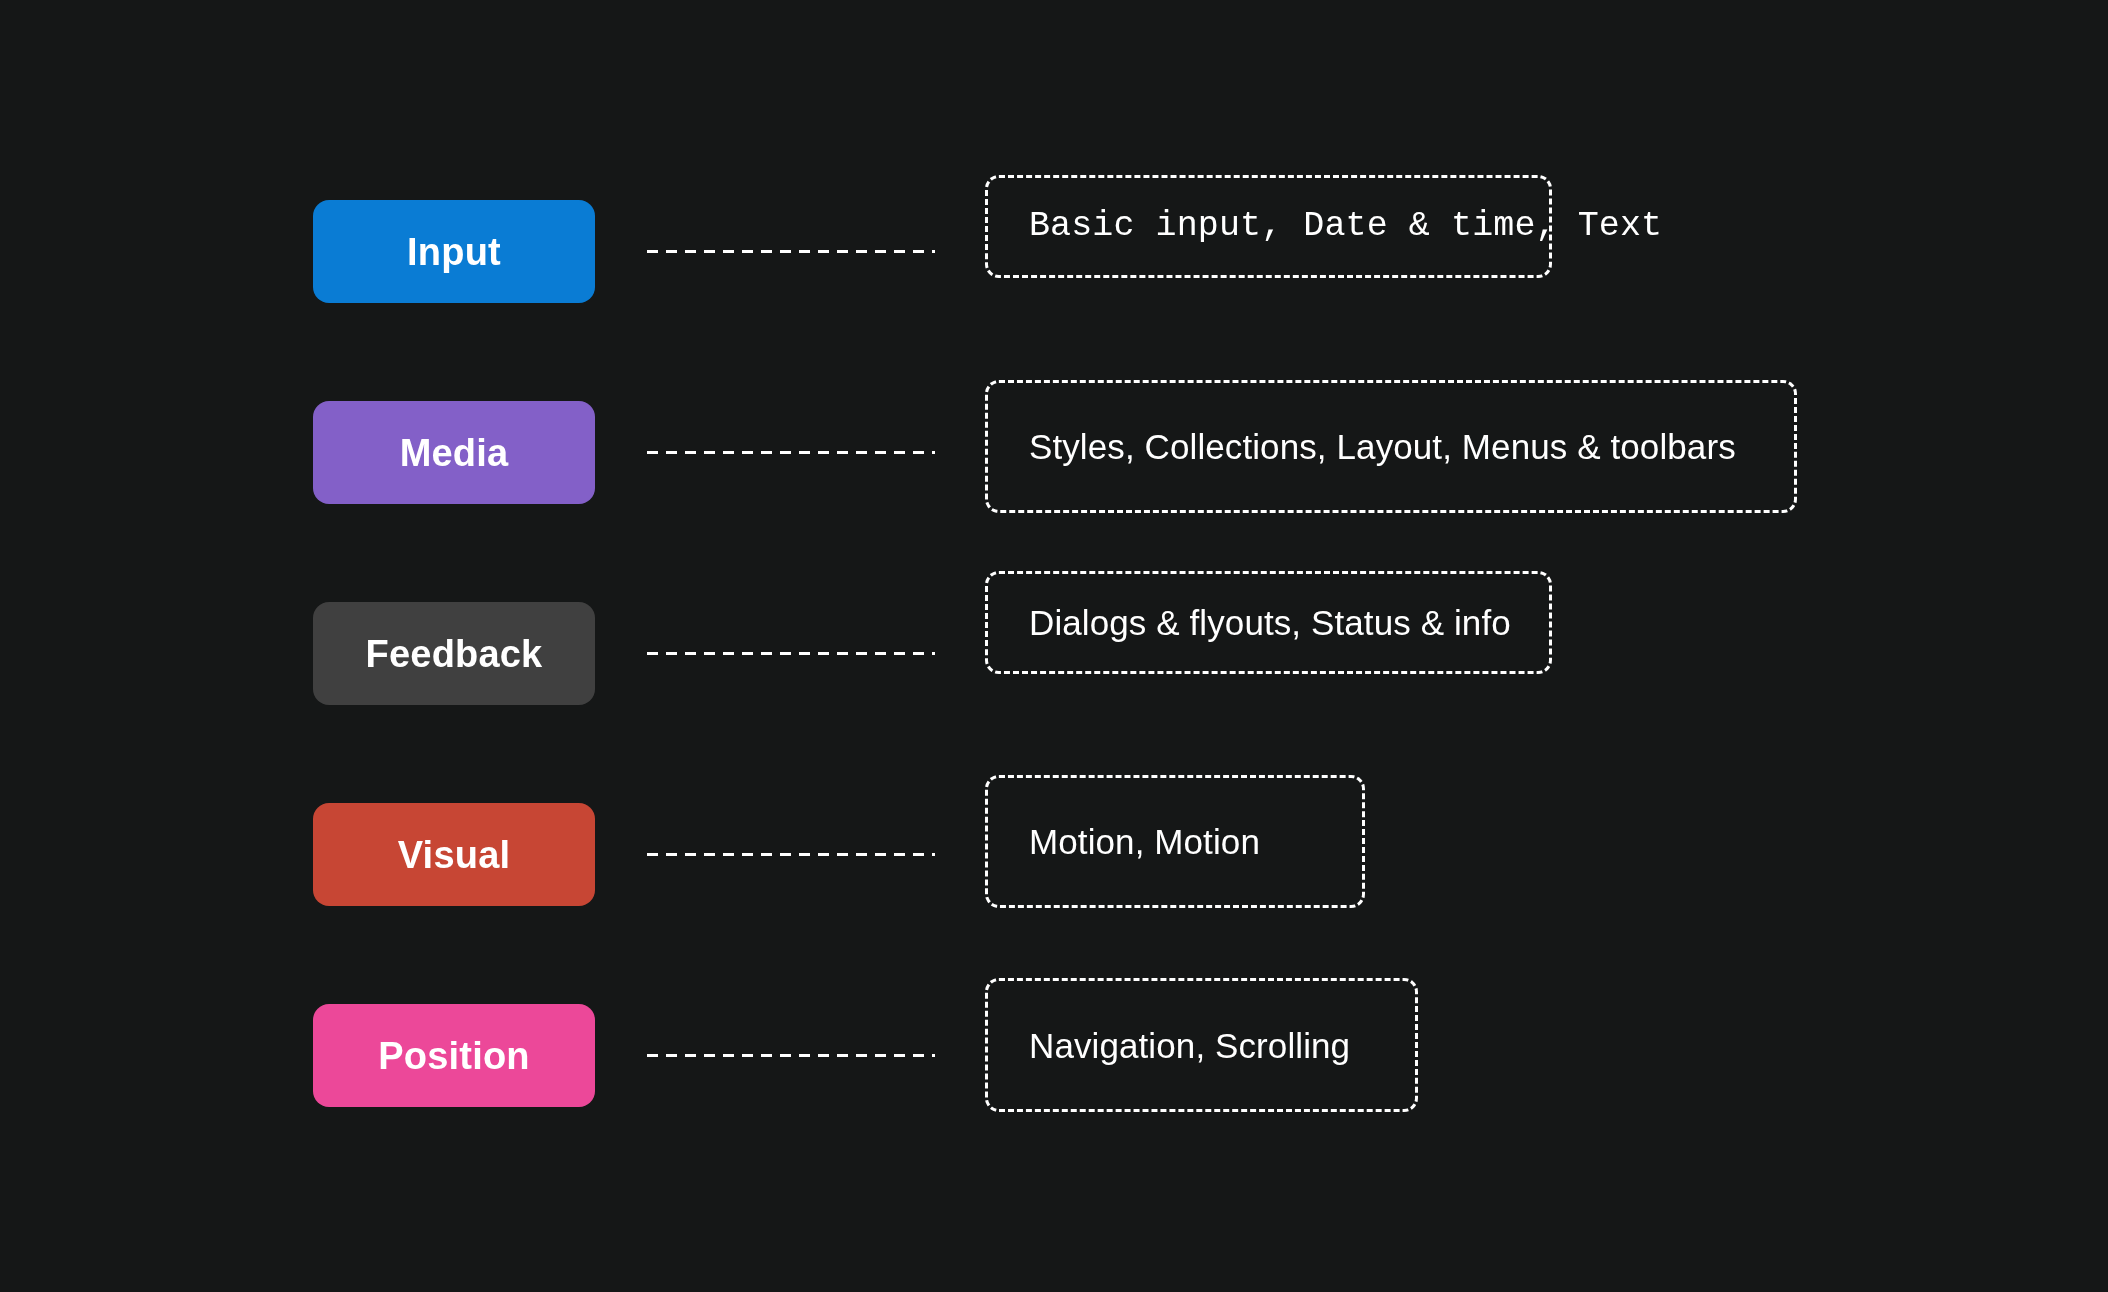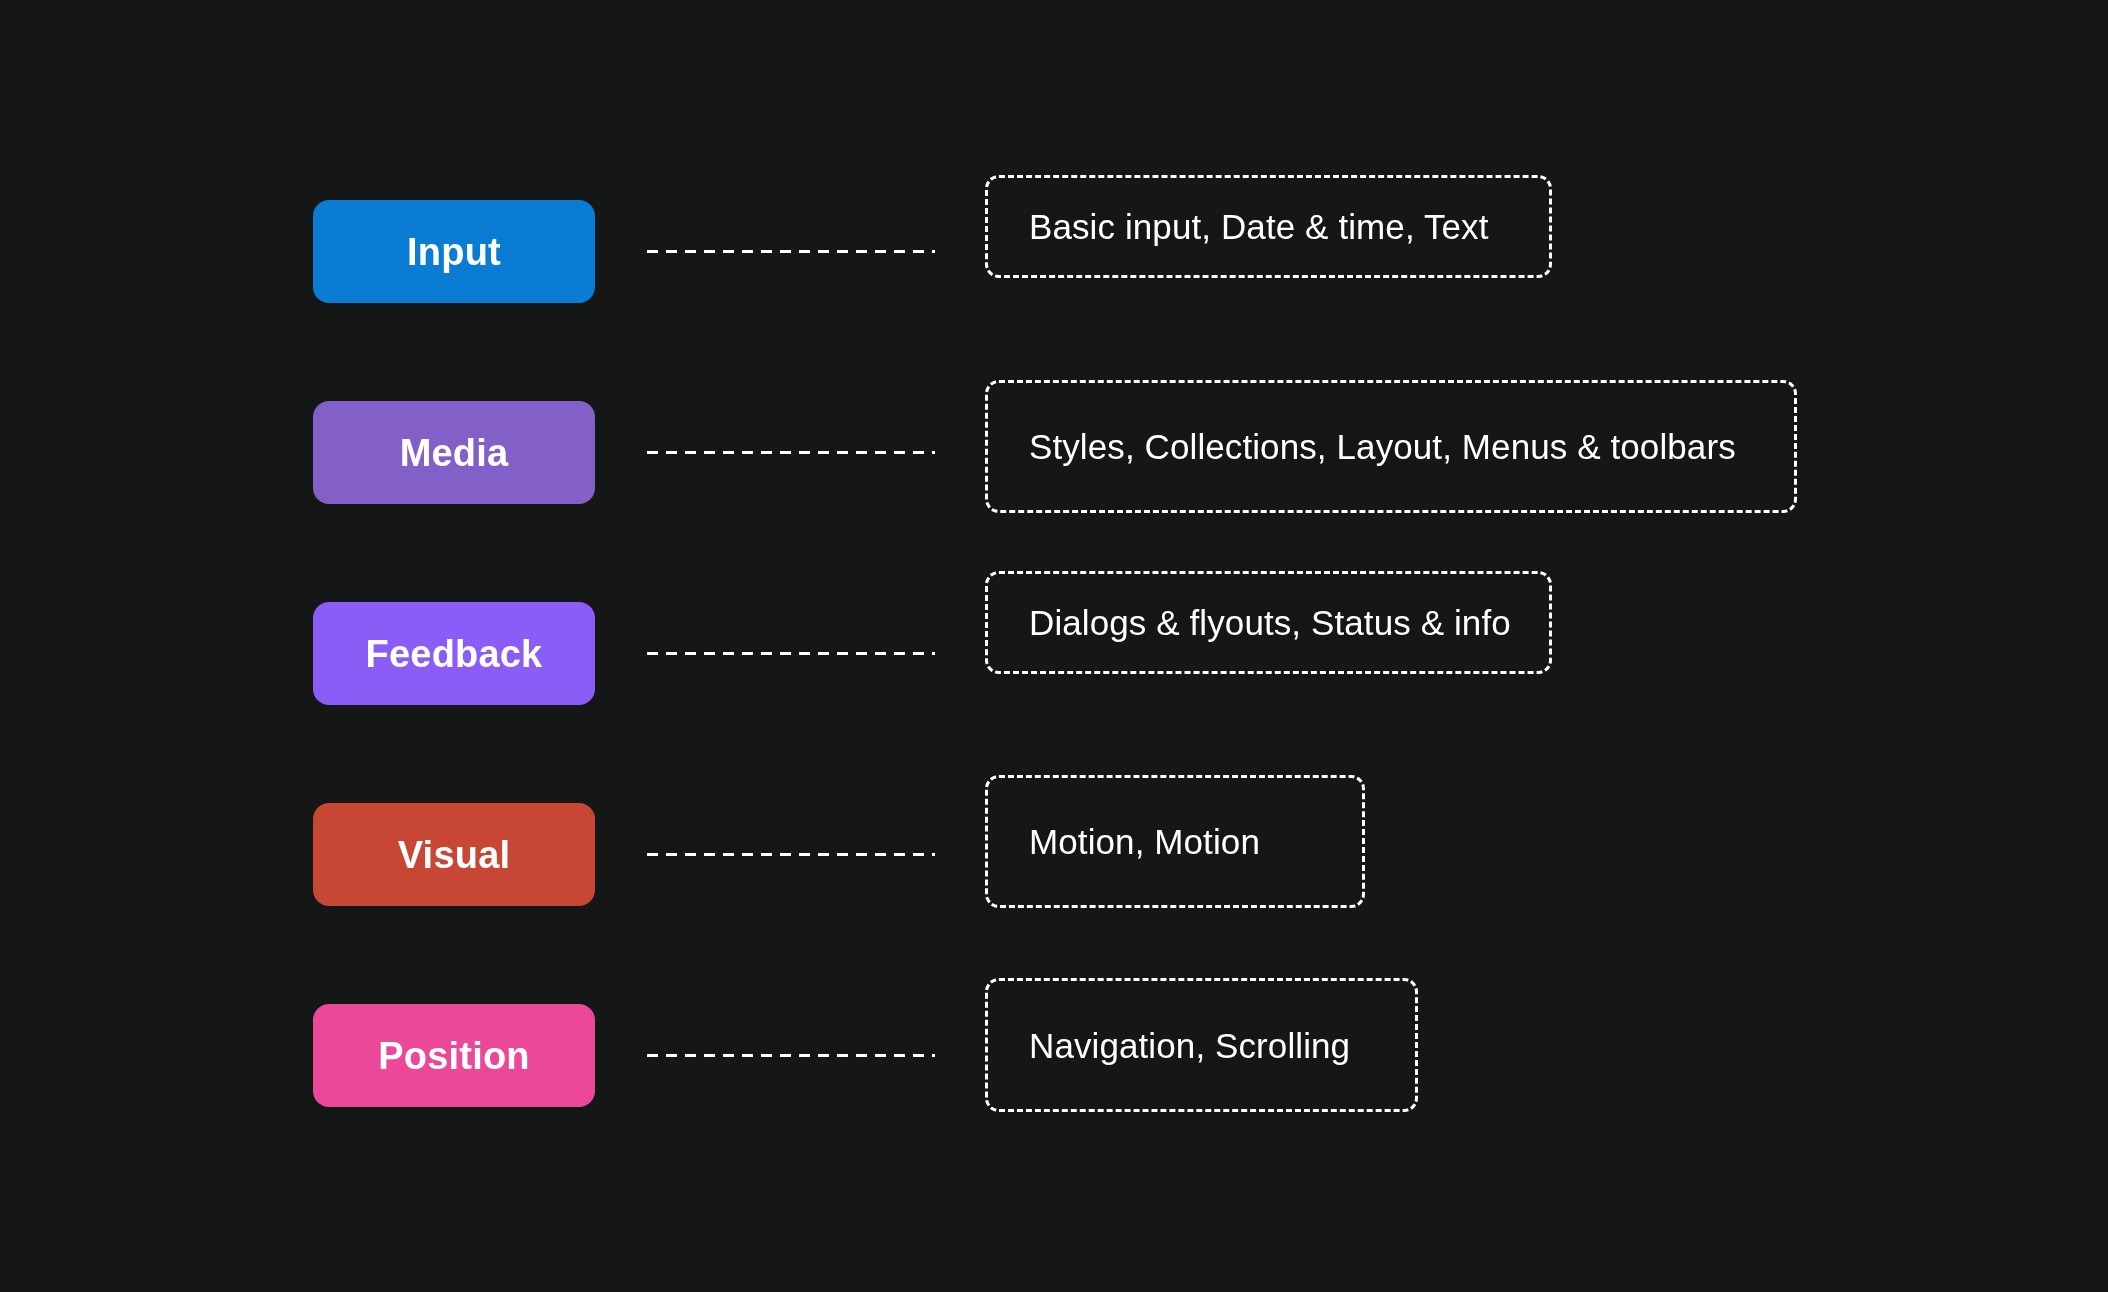--- a/index.html
+++ b/index.html
@@ -67,21 +67,21 @@
   }
 
   
   #row-0 { top:200px; }
   #row-1 { top:401px; }
   #row-2 { top:602px; }
   #row-3 { top:803px; }
   #row-4 { top:1004px; }
 
   
-  #box-0 { top:-25px; height:103px; width:567px; }
+  #box-0 { top:-25px; height:103px; width:567px;font-family:Liberation Mono, monospace; }
   #box-1 { top:-21px; height:133px; width:812px;text-align:right; }
   #box-2 { top:-31px; height:103px; width:567px; }
   #box-3 { top:-28px; height:133px; width:380px; }
   #box-4 { top:-26px; height:134px; width:433px; }
 </style>
 </head>
 <body>
 
 <div id="diagram">
 
@@ -99,21 +99,21 @@
     <div class="pill" id="pill-1" style="background: rgb(131, 96, 200);">
       <span class="pill-label">Media</span>
     </div>
     <div class="connector"></div>
     <div class="box" id="box-1">
       <span class="box-label">Styles, Collections, Layout, Menus &amp; toolbars</span>
     </div>
   </div>
 
   <div class="row" id="row-2">
-    <div class="pill" id="pill-2" style="background: #8b5cf6;">
+    <div class="pill" id="pill-2" style="background: #404040;">
       <span class="pill-label">Feedback</span>
     </div>
     <div class="connector"></div>
     <div class="box" id="box-2">
       <span class="box-label">Dialogs &amp; flyouts, Status &amp; info</span>
     </div>
   </div>
 
   <div class="row" id="row-3">
     <div class="pill" id="pill-3" style="background: rgb(199, 70, 52);">

